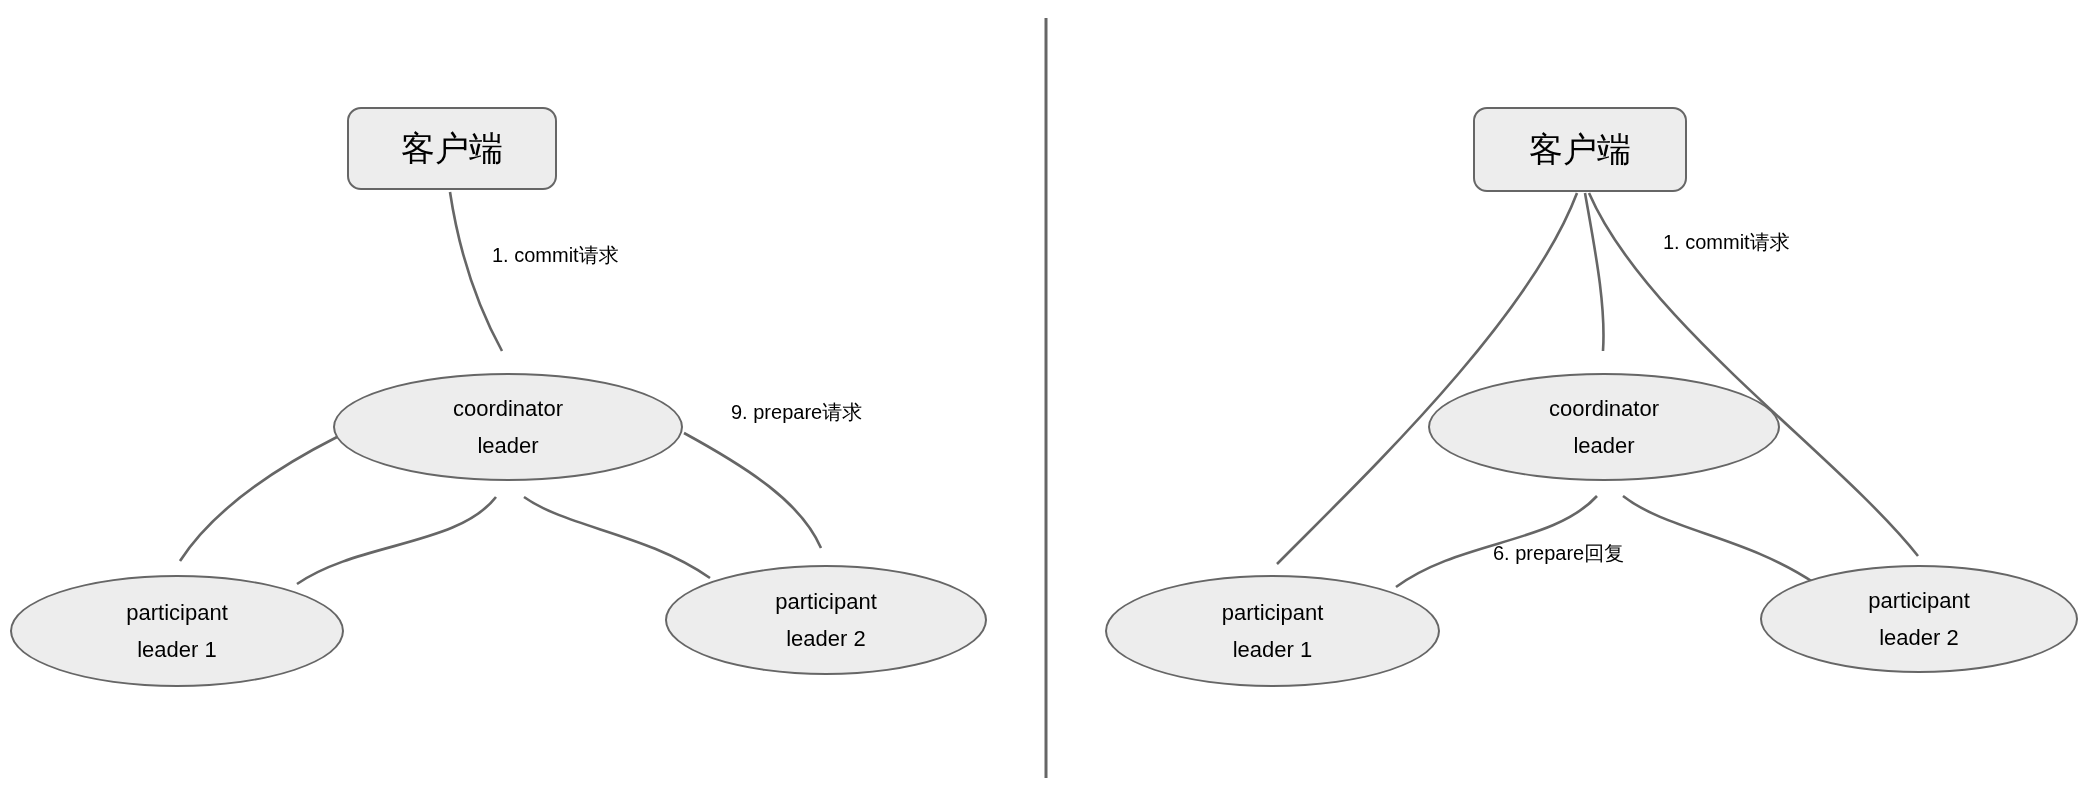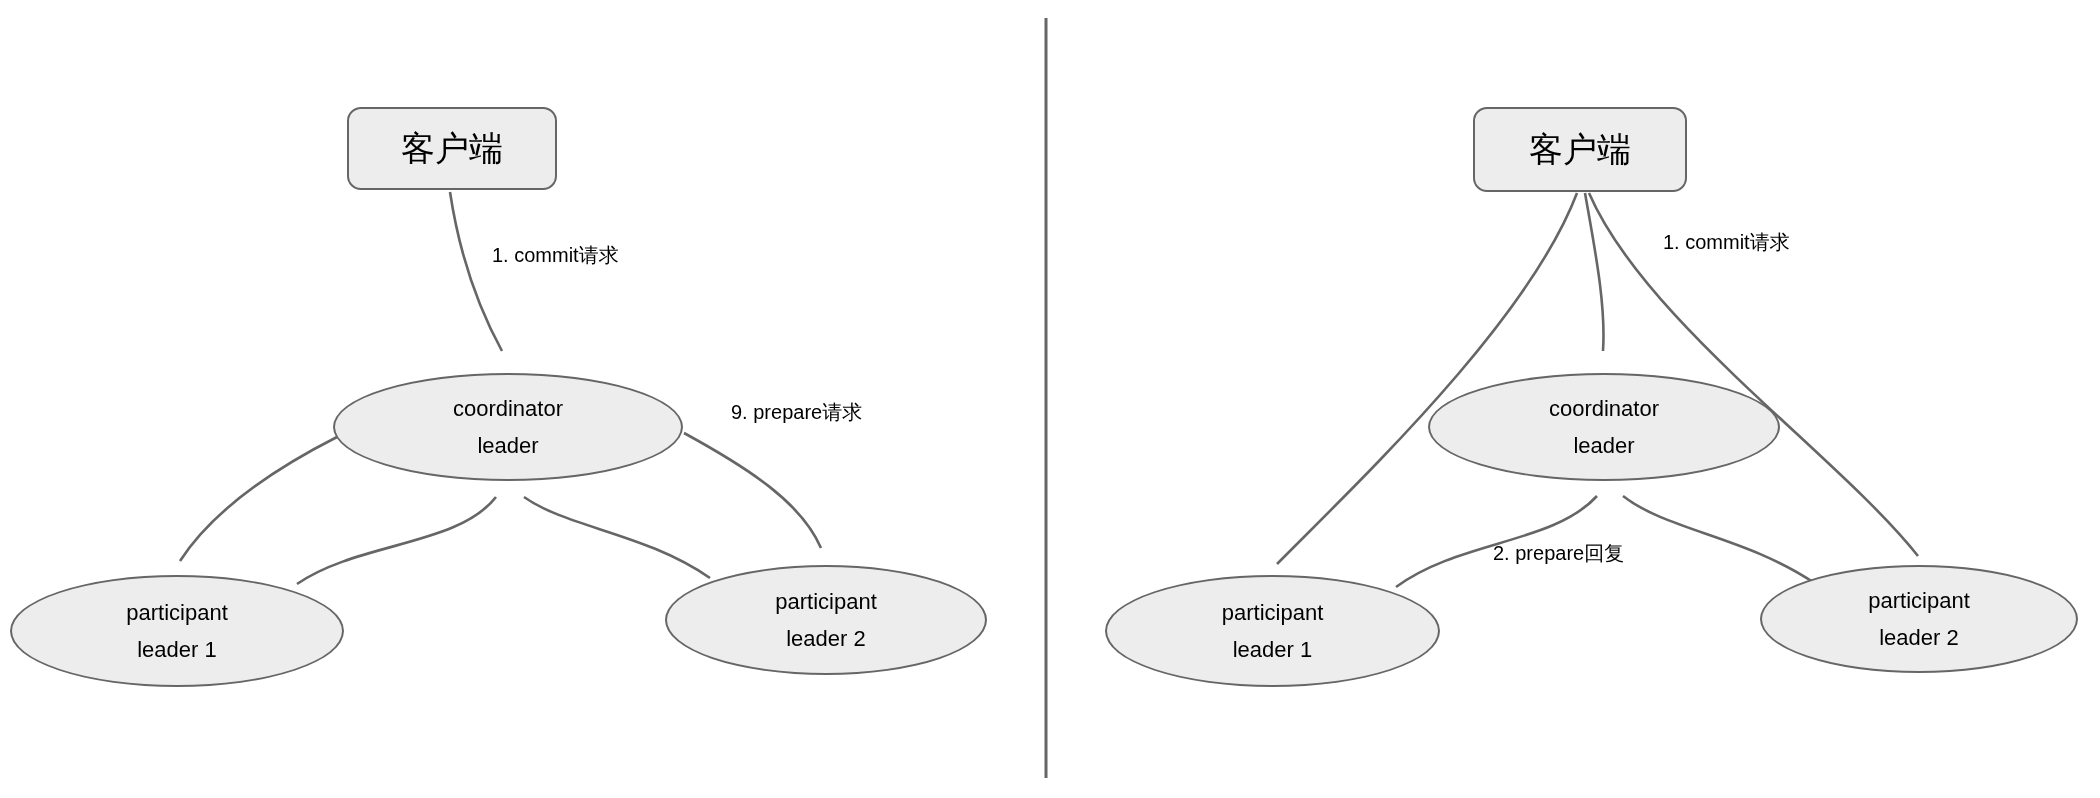--- a/index.html
+++ b/index.html
@@ -106,16 +106,16 @@
       <span>participant</span>
       <span>leader 1</span>
     </div>
 
     <div class="node ellipsenode" style="left:1760px;top:565px;width:318px;height:108px;">
       <span>participant</span>
       <span>leader 2</span>
     </div>
 
     <div class="edge-label" style="left:1663px;top:229px;">1. commit请求</div>
-    <div class="edge-label" style="left:1493px;top:540px;">2. prepare回复</div>
+    <div class="edge-label" style="left:1493px;top:540px;">6. prepare回复</div>
   </div>
 
 </div>
 
 </body></html>

